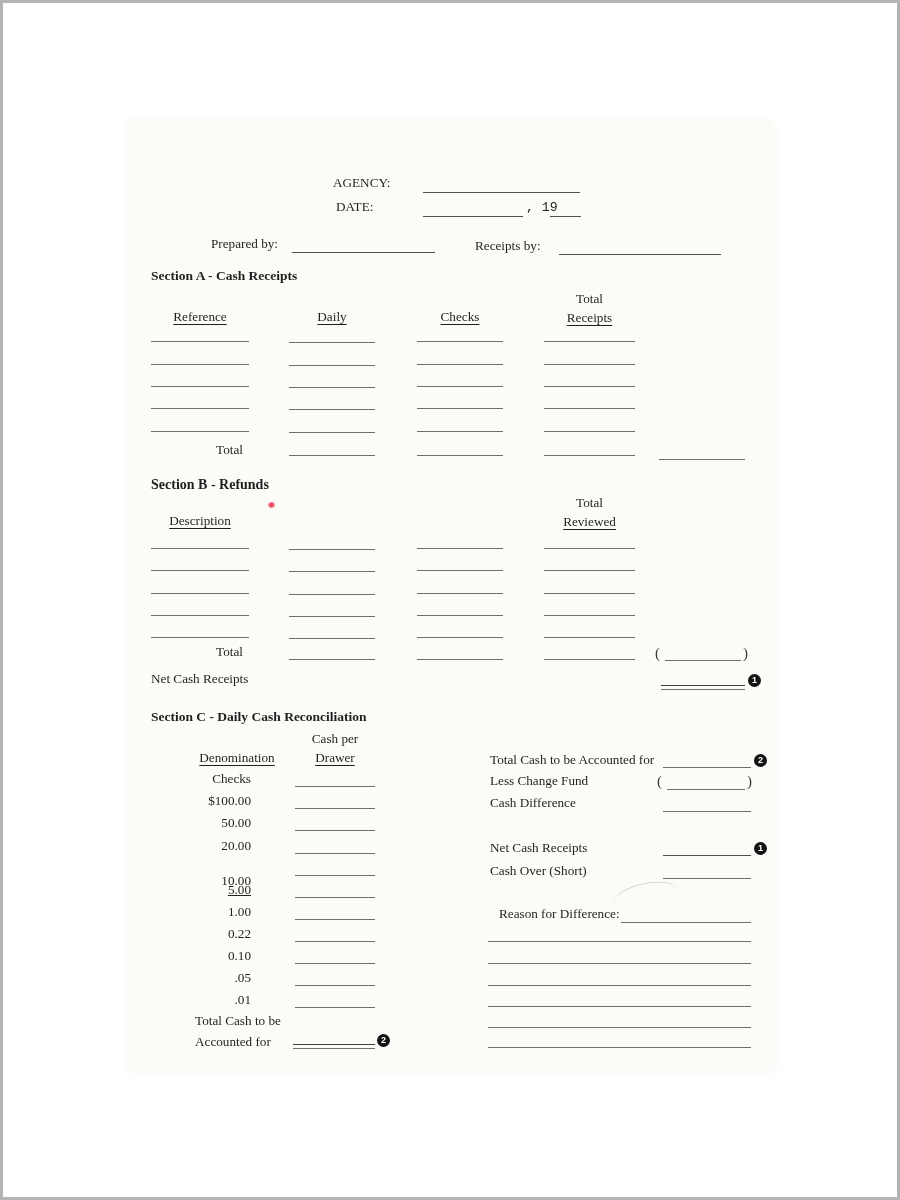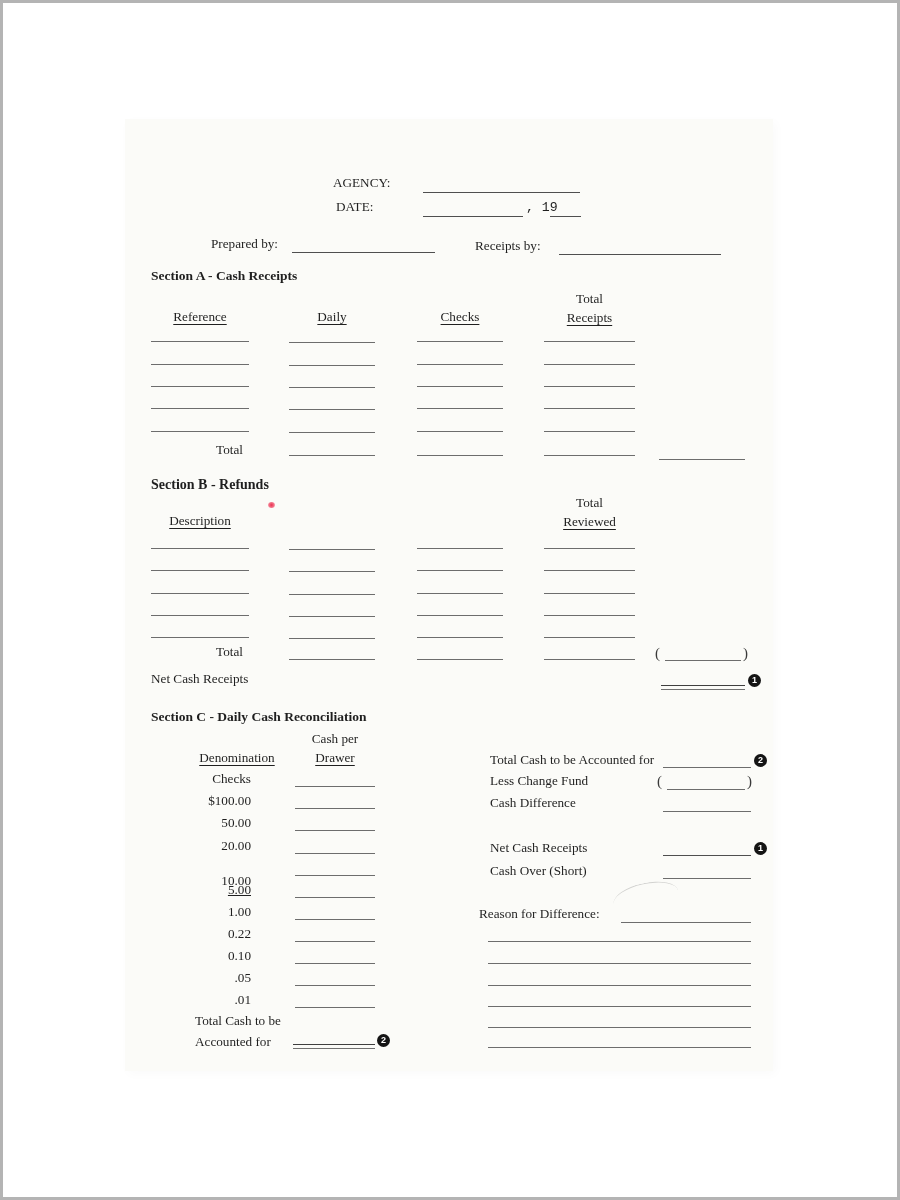--- a/index.html
+++ b/index.html
@@ -200,21 +200,21 @@
 
   <span class="t" style="left:487px;top:837px;">Net Cash Receipts</span>
   <div class="ln lnd" style="left:660px;top:852px;width:88px;"></div>
   <span class="fn" style="left:751px;top:839px;">1</span>
 
   <span class="t" style="left:487px;top:860px;">Cash Over (Short)</span>
   <div class="ln" style="left:660px;top:875px;width:88px;"></div>
 
   <div class="pencil-arc"></div>
 
-  <span class="t" style="left:476px;top:903px;font-family:Liberation Serif, serif;">Reason for Difference:</span>
+  <span class="t" style="left:496px;top:903px;font-family:Liberation Serif, serif;">Reason for Difference:</span>
   <div class="ln" style="left:618px;top:919px;width:130px;"></div>
 
   <div class="ln" style="left:485px;top:938px;width:263px;"></div>
   <div class="ln" style="left:485px;top:960px;width:263px;"></div>
   <div class="ln" style="left:485px;top:982px;width:263px;"></div>
   <div class="ln" style="left:485px;top:1003px;width:263px;"></div>
   <div class="ln" style="left:485px;top:1024px;width:263px;"></div>
   <div class="ln" style="left:485px;top:1044px;width:263px;"></div>
 </div>
 

